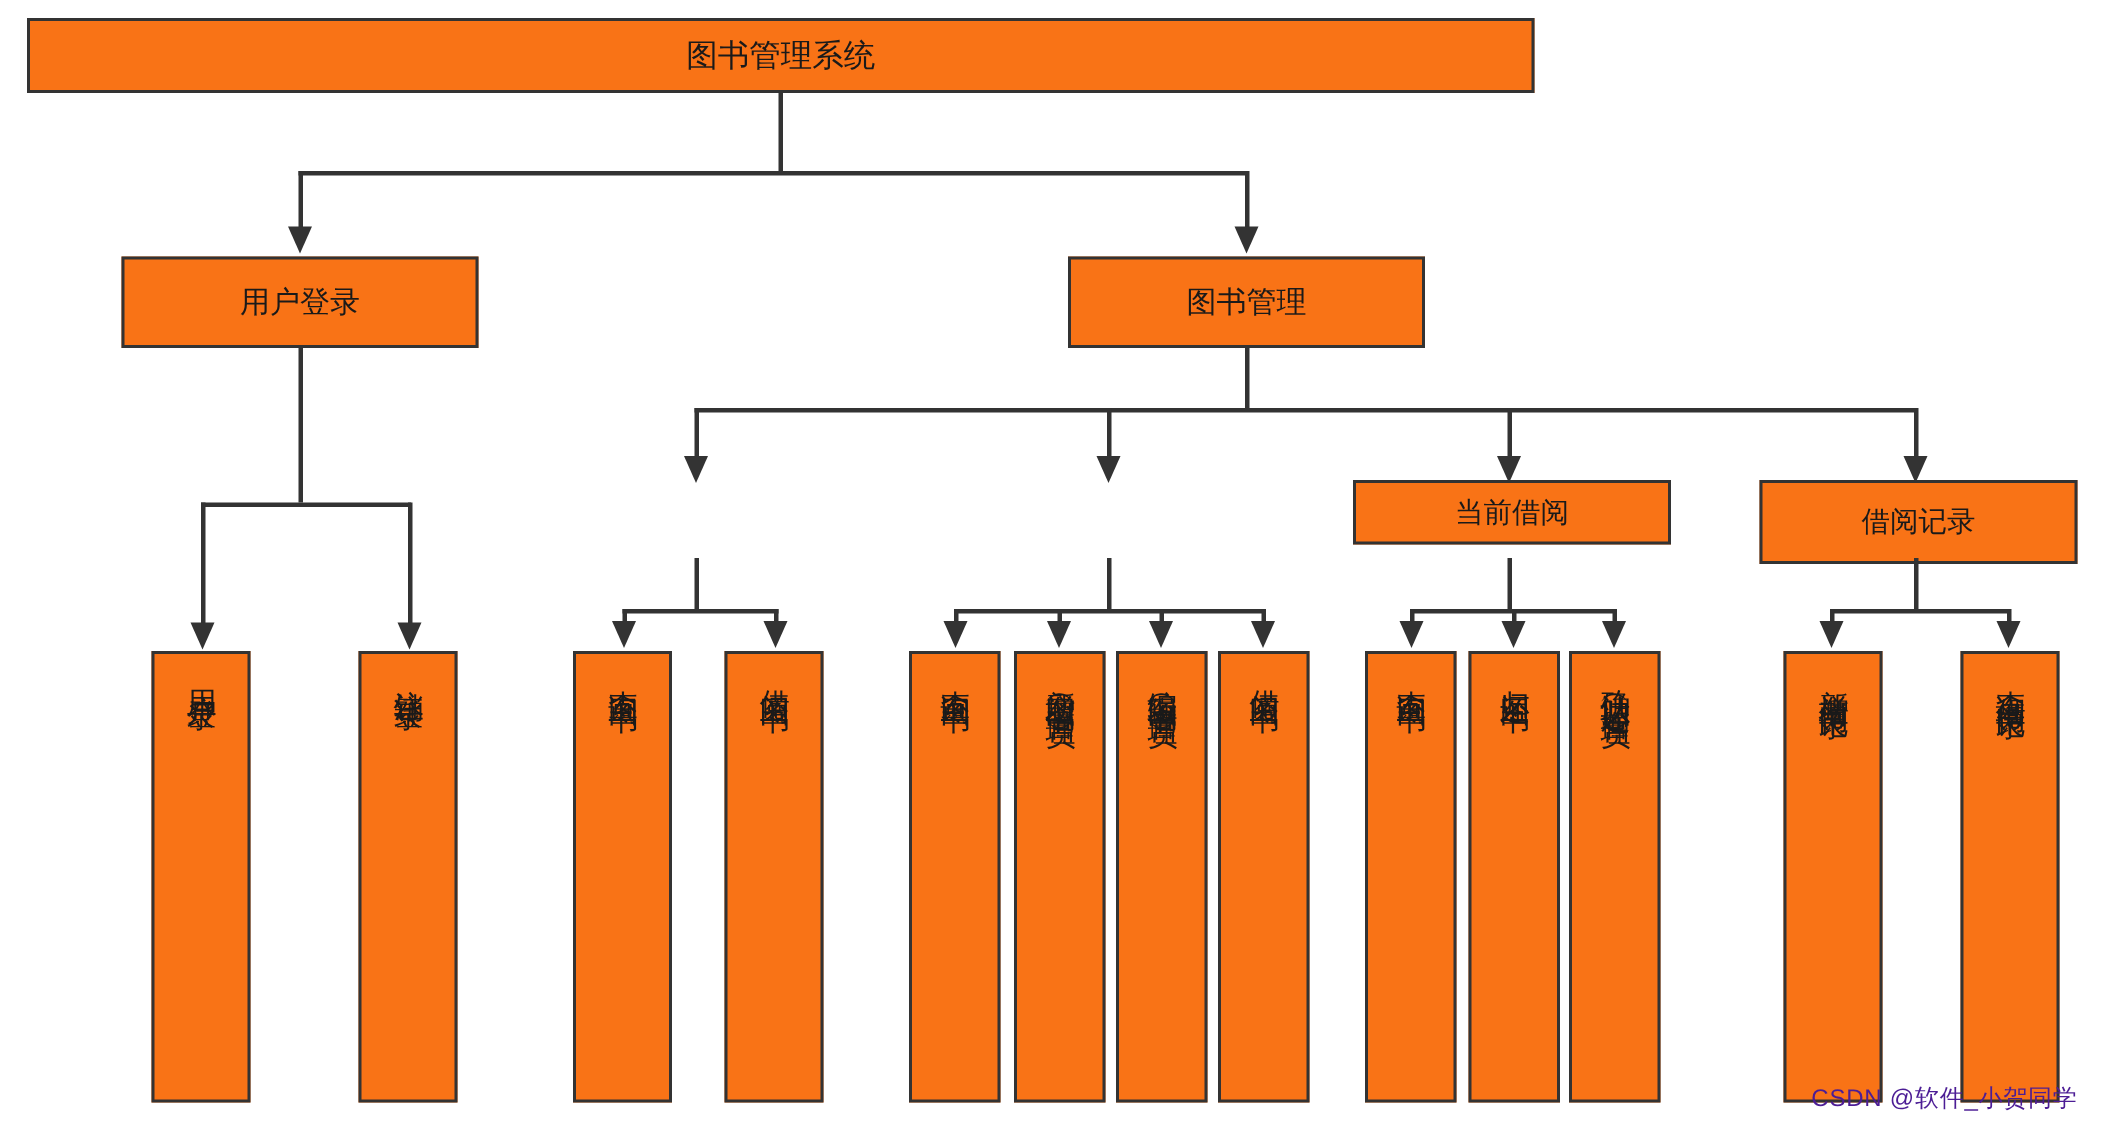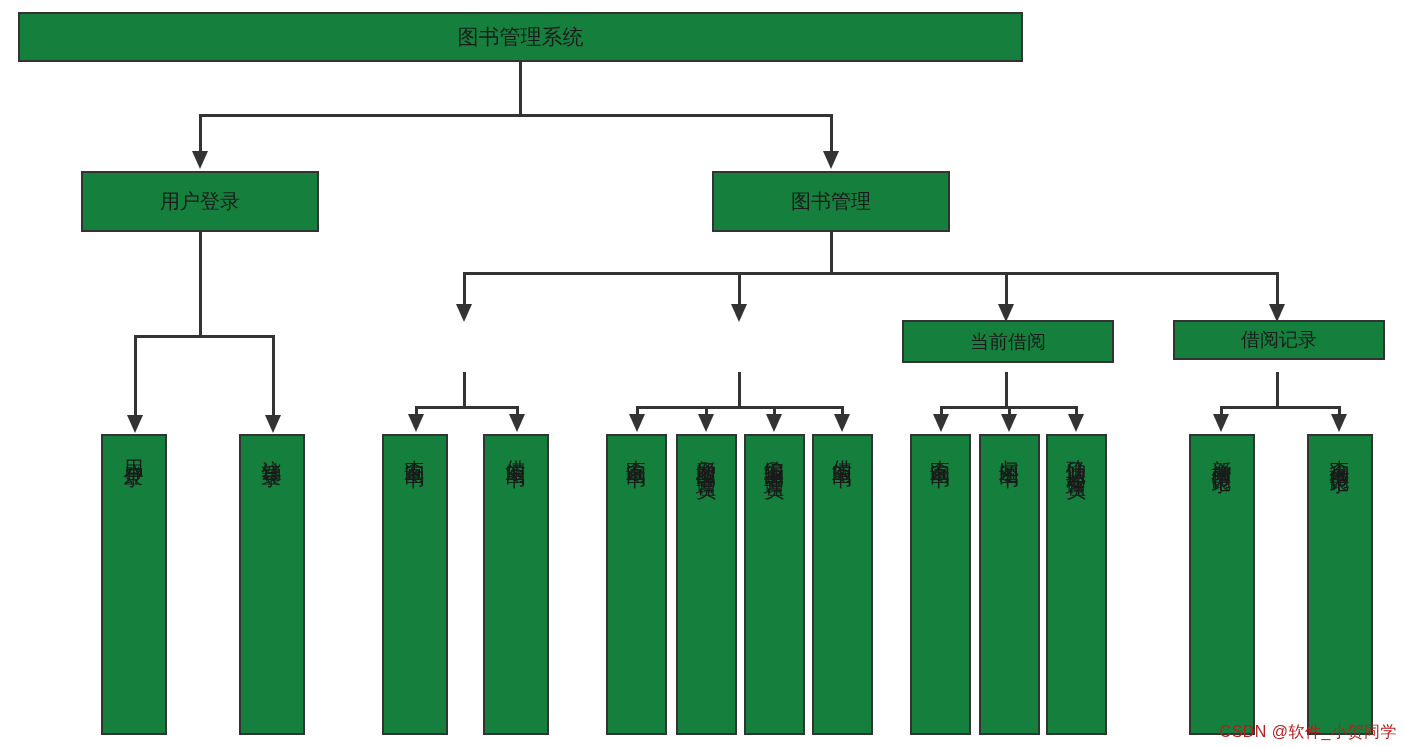--- a/index.html
+++ b/index.html
@@ -15,21 +15,21 @@
     width: 1405px;
     height: 747px;
     background: #ffffff;
     overflow: hidden;
   }
 
   
   .node {
     position: absolute;
     box-sizing: border-box;
-    background: #15803d;
+    background: #f97316;
     border: 2.5px solid #333333;
     display: flex;
     align-items: center;
     justify-content: center;
     color: #1a1a1a;
   }
   .node.root {
     font-size: 21px;
   }
   .node.level2 {
@@ -70,24 +70,24 @@
     width: 0;
     height: 0;
     border-left: 8px solid transparent;
     border-right: 8px solid transparent;
     border-top: 18px solid #333333;
   }
 
   
   #watermark {
     position: absolute;
-    right: 8px;
+    right: 20px;
     bottom: 4px;
     font-size: 16px;
-    color: #b91c1c;
+    color: #4c1d95;
     white-space: nowrap;
     letter-spacing: 0.5px;
   }
 </style>
 </head>
 <body>
 
 <div id="canvas">
 
   <div class="node root" style="left:18px; top:12px; width:1005px; height:50px;">
@@ -130,21 +130,21 @@
 
   <div class="vline" style="left:1005px; top:272px; height:34px;"></div>
   <div class="arrow" style="left:998px; top:304px;"></div>
 
   <div class="vline" style="left:1276px; top:272px; height:34px;"></div>
   <div class="arrow" style="left:1269px; top:304px;"></div>
 
   <div class="node level3" style="left:902px; top:320px; width:212px; height:43px;">
     <span>当前借阅</span>
   </div>
-  <div class="node level3" style="left:1173px; top:320px; width:212px; height:40px;">
+  <div class="node level3" style="left:1173px; top:320px; width:212px; height:56px;">
     <span>借阅记录</span>
   </div>
 
   <div class="vline" style="left:463px; top:372px; height:34px;"></div>
   <div class="hline" style="left:415px; top:406px; width:104px;"></div>
   <div class="vline" style="left:415px; top:406px; height:12px;"></div>
   <div class="arrow" style="left:408px; top:414px;"></div>
   <div class="vline" style="left:516px; top:406px; height:12px;"></div>
   <div class="arrow" style="left:509px; top:414px;"></div>
 

